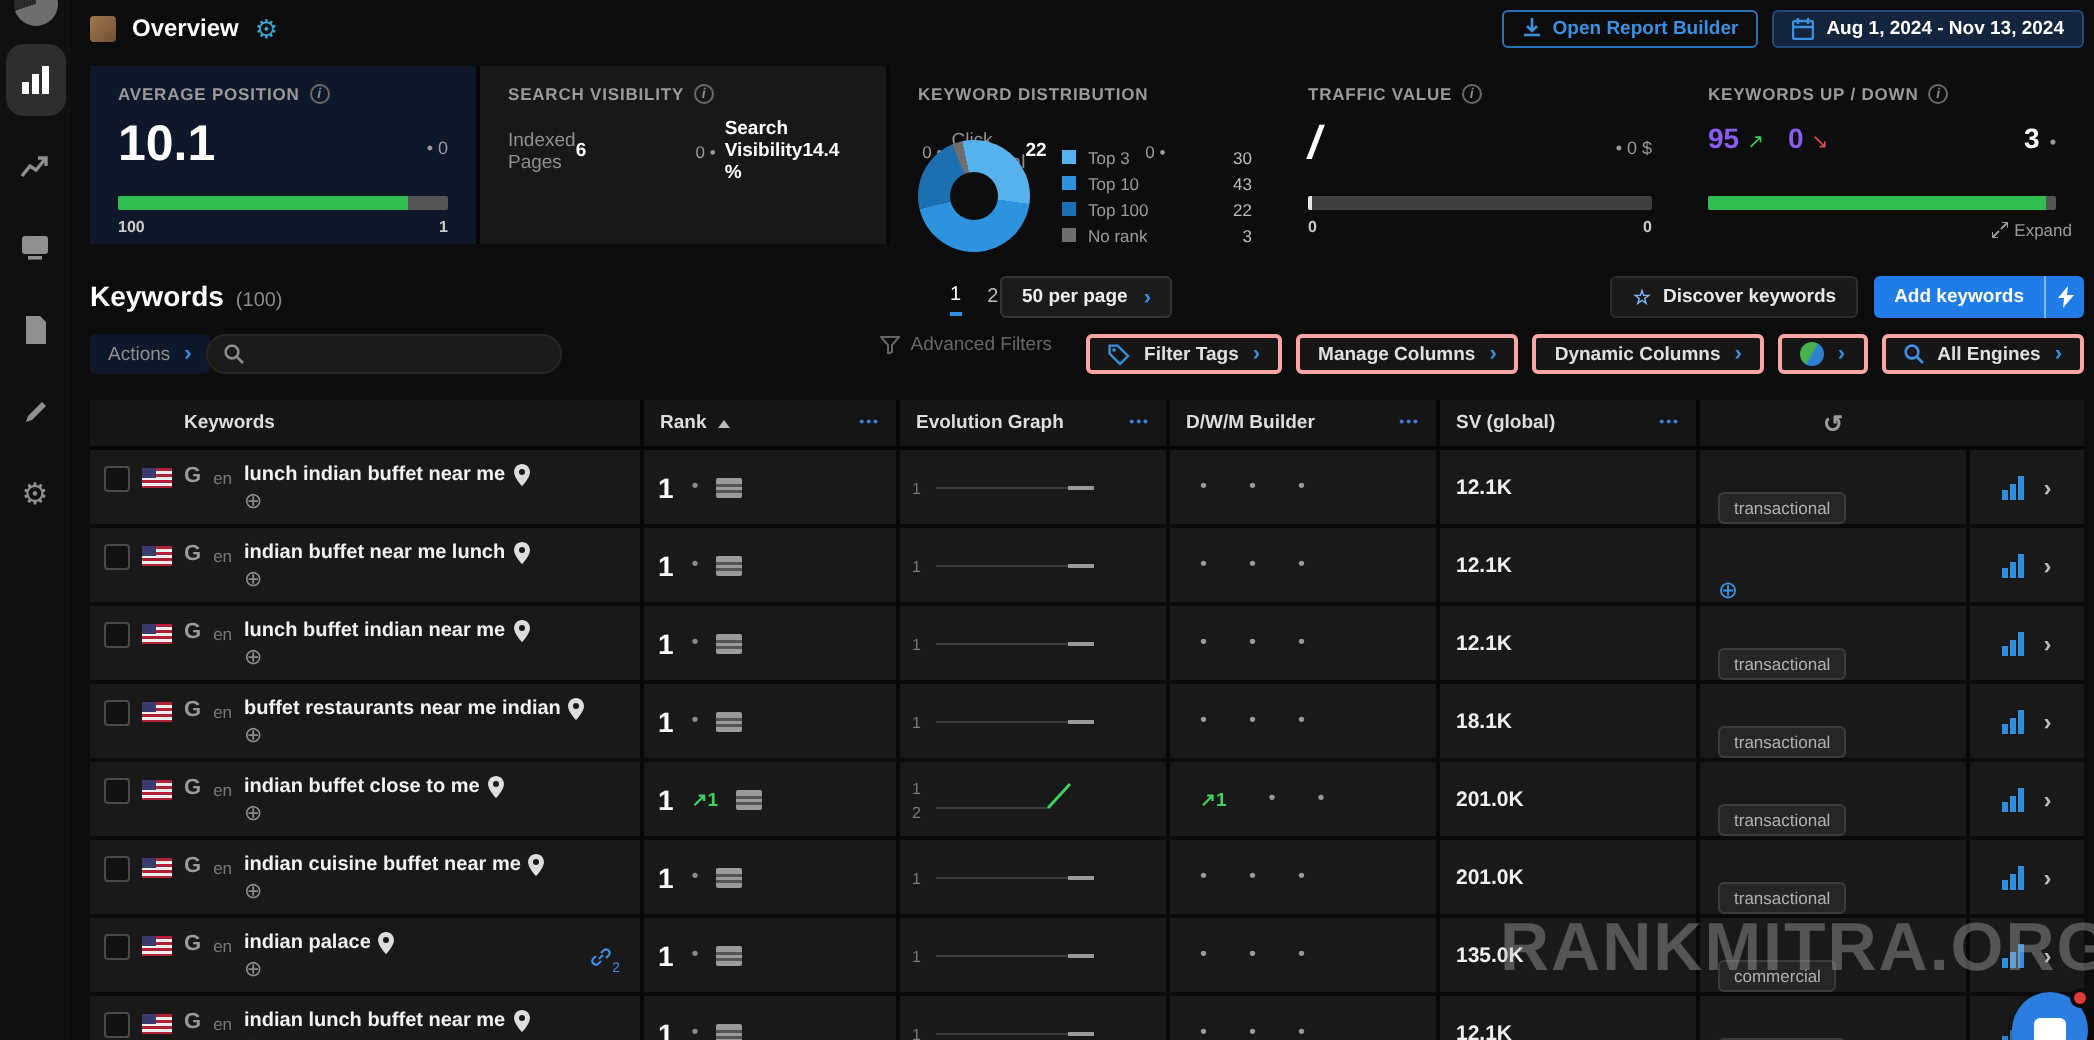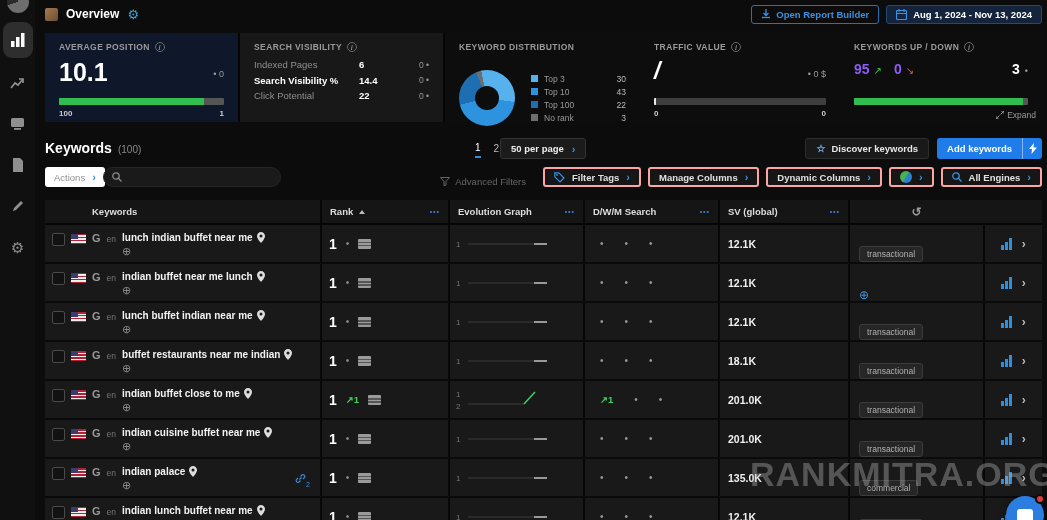--- a/index.html
+++ b/index.html
@@ -46,21 +46,21 @@
   .c2 { width:205px; background:#181818; border-right:2px solid #060606; }
   .c3 { width:195px; } .c4 { width:200px; } .c5 { width:202px; }
 
   .big-val { font-size:25px; font-weight:bold; color:#fff; margin-top:6px; }
   .delta-right { position:absolute; right:14px; top:36px; font-size:9px; color:#9a9a9a; }
   .meter { position:absolute; left:14px; right:14px; bottom:17px; height:7px; background:#555; border-radius:1px; overflow:hidden; }
   .meter-fill { height:100%; }
   .meter-scale { position:absolute; left:14px; right:14px; bottom:4px; display:flex;
                  justify-content:space-between; font-size:8px; font-weight:bold; color:#ccc; }
 
-  .sv-rows { margin-top:7px; display:flex; flex-direction:column; gap:4.5px; }
+  .sv-rows { margin-top:7px; display:flex; flex-direction:row; gap:4.5px; }
   .sv-row { display:flex; align-items:center; font-size:9.5px; color:#8f8f8f; }
   .sv-row .lbl { flex:1; }
   .sv-row.em .lbl { color:#fff; font-weight:bold; }
   .sv-row .val { width:42px; font-weight:bold; color:#fff; font-size:9.5px; }
   .sv-row .dlt { width:28px; text-align:right; color:#9a9a9a; font-size:8.5px; }
 
   .kd-body { display:flex; align-items:center; margin-top:18px; gap:16px; }
   .donut { width:56px; height:56px; border-radius:50%; position:relative; flex:none; }
   .donut::after { content:""; position:absolute; left:16px; top:16px; width:24px; height:24px;
                   border-radius:50%; background:#0d0d0d; }
@@ -101,26 +101,26 @@
   .star-ic { color:#7ab4f0; font-size:10px; }
   .btn-add-grp { display:flex; height:21px; border-radius:3px; overflow:hidden; cursor:pointer; }
   .btn-add { background:#1f7ce8; color:#fff; font-size:9.5px; font-weight:bold; display:flex;
              align-items:center; padding:0 10px; }
   .btn-add-bolt { background:#1f7ce8; border-left:1px solid rgba(255,255,255,.45); width:20px;
                   display:flex; align-items:center; justify-content:center; }
 
   
   .toolbar { position:absolute; left:10px; top:167px; width:997px; height:22px; }
   .btn-actions { position:absolute; left:0; top:0; height:20px; padding:0 9px; display:flex; align-items:center;
-                 gap:7px; background:#ffffff; border-radius:3px; color:#8f8f8f; font-size:9.5px; cursor:pointer; }
+                 gap:7px; background:#0f172a; border-radius:3px; color:#8f8f8f; font-size:9.5px; cursor:pointer; }
   .searchbox { position:absolute; left:58px; top:0; width:178px; height:20px; background:#1a1a1a;
                border:1px solid #262626; border-radius:11px; display:flex; align-items:center; padding:0 8px; }
   .searchbox input { flex:1; background:transparent; border:none; outline:none; color:#ddd; font-size:9.5px;
                      font-family:"Liberation Sans",sans-serif; margin-left:5px; }
-  .tb-right { position:absolute; right:0; top:0; display:flex; align-items:flex-end; gap:7px; }
+  .tb-right { position:absolute; right:0; top:0; display:flex; align-items:flex-start; gap:7px; }
   .adv-filters { display:flex; align-items:center; gap:5px; color:#666; font-size:9.5px; margin-right:10px; }
   .tb-btn { height:20px; padding:0 9px; display:flex; align-items:center; gap:7px; background:#161616;
             border:2px solid #fca5a5; border-radius:3px; color:#e0e0e0; font-size:9.5px; font-weight:bold;
             cursor:pointer; }
   .globe { width:12px; height:12px; border-radius:50%; background:linear-gradient(120deg,#49b14f 45%,#2d7fd0 55%); }
 
   
   .table { position:absolute; left:10px; top:200px; width:997px; }
   .thead, .trow { display:grid; grid-template-columns:275px 128px 135px 135px 130px 135px 1fr; }
   .thead { height:25px; background:#151515; border-bottom:2px solid #050505; align-items:center; }
@@ -458,21 +458,21 @@
         <div class="th">
           <span>Rank</span>
             <span class="caret-up"></span>
           <span class="dots-menu">•••</span>
         </div>
         <div class="th">
           <span>Evolution Graph</span>
           <span class="dots-menu">•••</span>
         </div>
         <div class="th">
-          <span>D/W/M Search</span>
+          <span>D/W/M Builder</span>
           <span class="dots-menu">•••</span>
         </div>
         <div class="th">
           <span>SV (global)</span>
           <span class="dots-menu">•••</span>
         </div>
         <div class="th th-reset">
           <span>↺</span>
         </div>
       </div>

